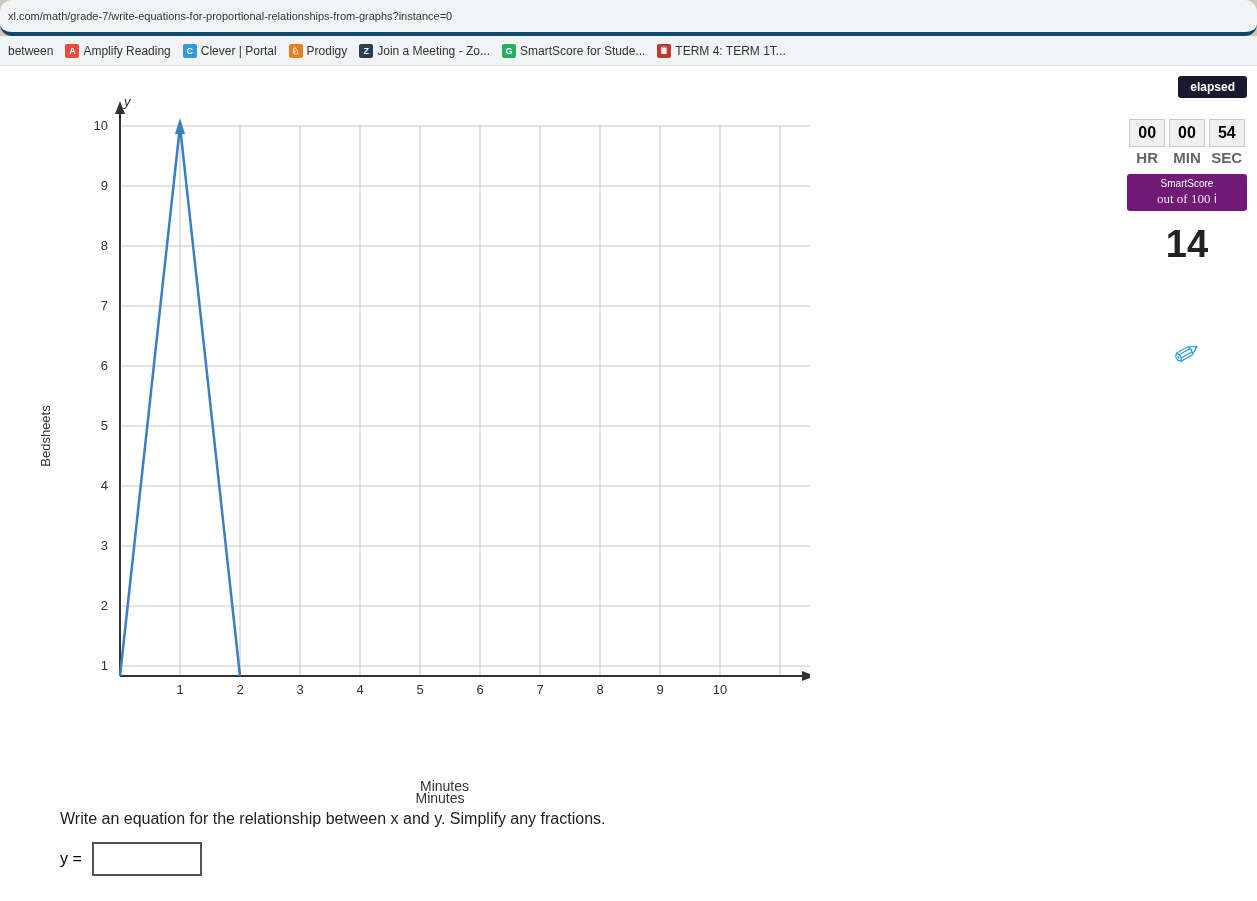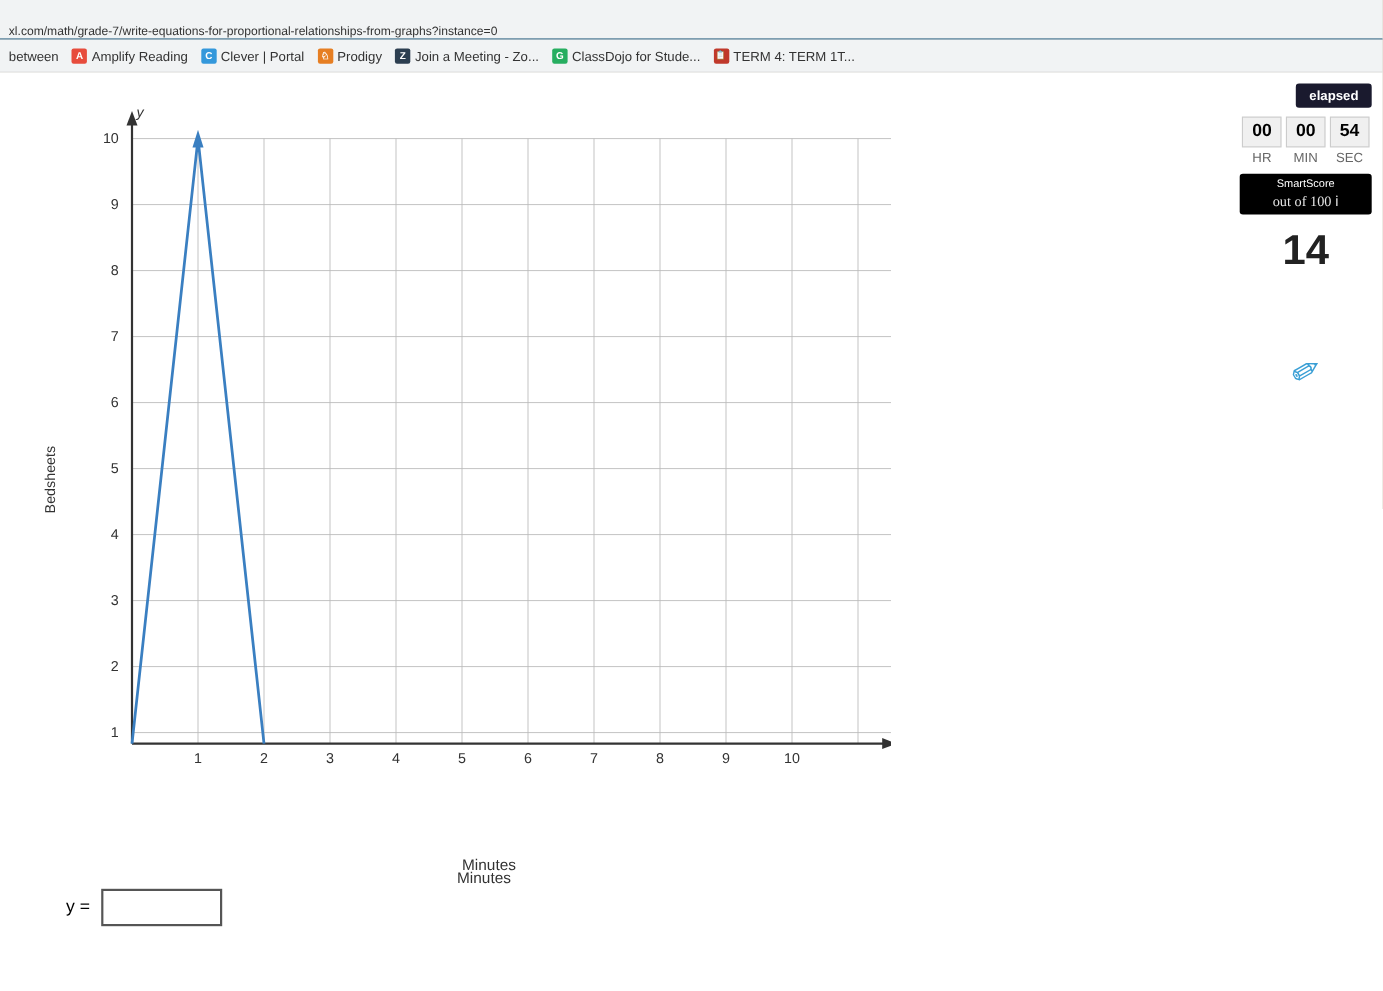--- a/index.html
+++ b/index.html
@@ -10,24 +10,25 @@
       font-family: Arial, sans-serif;
       overflow: hidden;
       position: relative;
     }
 
     
     .browser-bar {
       background: #f1f3f4;
       height: 36px;
       display: flex;
-      align-items: flex-end;
+      align-items: center;
       padding: 0 8px;
       gap: 10px;
-      border-bottom: 1px solid #0c4a6e;
+      border-bottom: 4px solid #0c4a6e;
+      border-radius: 12px;
     }
     .url-bar {
       font-size: 11px;
       color: #333;
       flex: 1;
     }
 
     
     .bookmarks-bar {
       background: #f1f3f4;
@@ -98,44 +99,45 @@
       font-size: 12px;
       border-radius: 3px;
       font-weight: bold;
       align-self: flex-end;
     }
 
     .timer-display {
       display: flex;
       gap: 4px;
       align-items: flex-end;
-      margin-top: 0;
+      margin-top: 13px;
     }
     .timer-unit {
       display: flex;
       flex-direction: column;
       align-items: center;
     }
     .timer-value {
       background: #f0f0f0;
       border: 1px solid #ccc;
       padding: 4px 8px;
       font-size: 16px;
       font-weight: bold;
       min-width: 32px;
       text-align: center;
     }
     .timer-label {
-      font-size: 12px;
+      font-size: 15px;
       color: #666;
       margin-top: 2px;
+      font-weight: bold;
     }
 
     .smart-score-box {
-      background: #000000;
+      background: #701a75;
       color: white;
       padding: 4px 16px;
       font-size: 11px;
       border-radius: 3px;
       text-align: center;
       width: 100%;
     }
     .smart-score-label {
       font-size: 10px;
     }
@@ -229,21 +231,21 @@
   <span class="bookmark-item">
     <span class="bookmark-icon icon-p">♘</span>
     <span>Prodigy</span>
   </span>
   <span class="bookmark-item">
     <span class="bookmark-icon icon-z">Z</span>
     <span>Join a Meeting - Zo...</span>
   </span>
   <span class="bookmark-item">
     <span class="bookmark-icon icon-g">G</span>
-    <span>ClassDojo for Stude...</span>
+    <span>SmartScore for Stude...</span>
   </span>
   <span class="bookmark-item">
     <span class="bookmark-icon icon-grade">📋</span>
     <span>TERM 4: TERM 1T...</span>
   </span>
 </div>
 
 <div class="main-content">
 
   <div class="left-panel">
@@ -317,20 +319,21 @@
 
       </svg>
 
       <span class="x-axis-label" style="position:absolute; bottom:-30px; left:380px; transform:translateX(-50%); font-size:14px; color:#333;">Minutes</span>
     </div>
 
     <div style="margin-left:360px; margin-top:2px; font-size:14px; color:#333;">
       <span>Minutes</span>
     </div>
 
+    <div class="question-text" style="margin-top:16px; font-size:16px; color:#222; max-width:820px;">Write an equation for the relationship between x and y. Simplify any fractions.</div>
 
     <div class="answer-row" style="margin-top:14px;">
       <span style="font-size:16px;">y =</span>
       <input class="answer-input" type="text" style="width: 110px; height: 34px; border: 2px solid rgb(85, 85, 85); padding: 4px 8px; font-size: 14px; background: rgb(255, 255, 255);">
     </div>
   </div>
 
   <div class="right-panel">
 
     <div class="elapsed-badge">elapsed</div>

